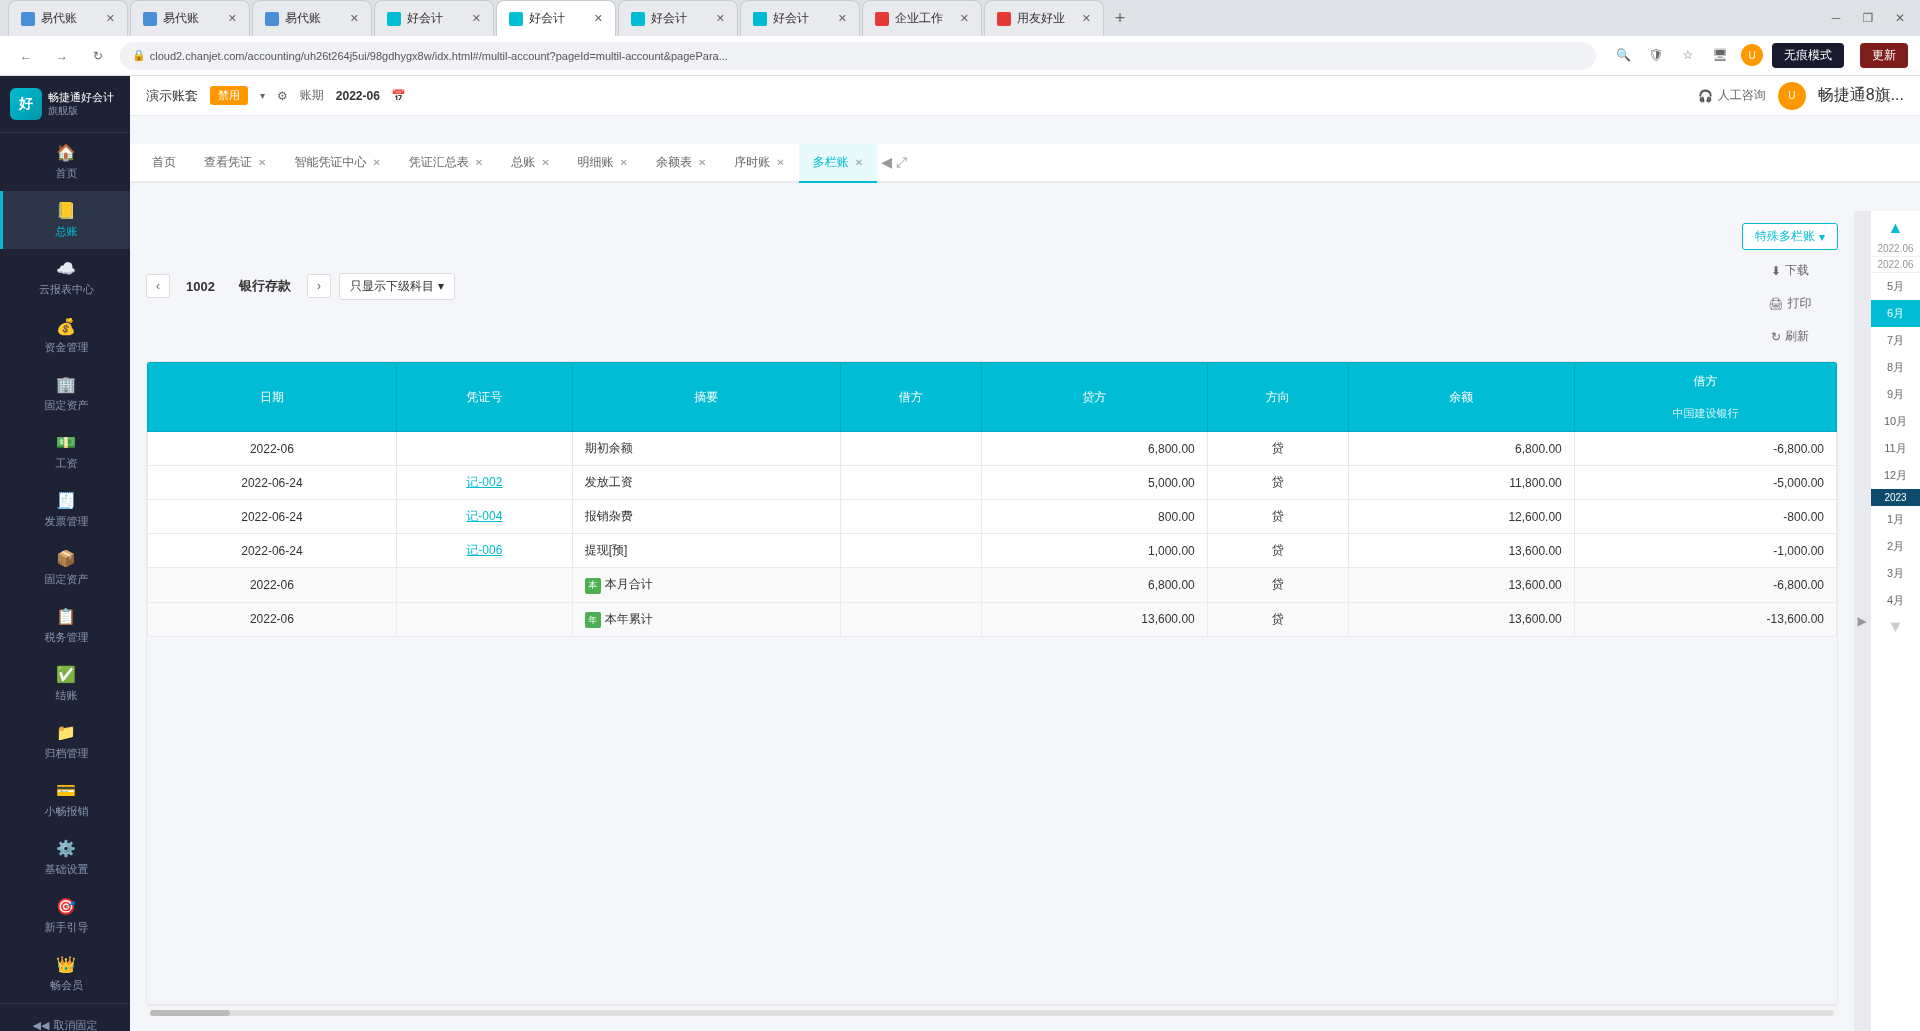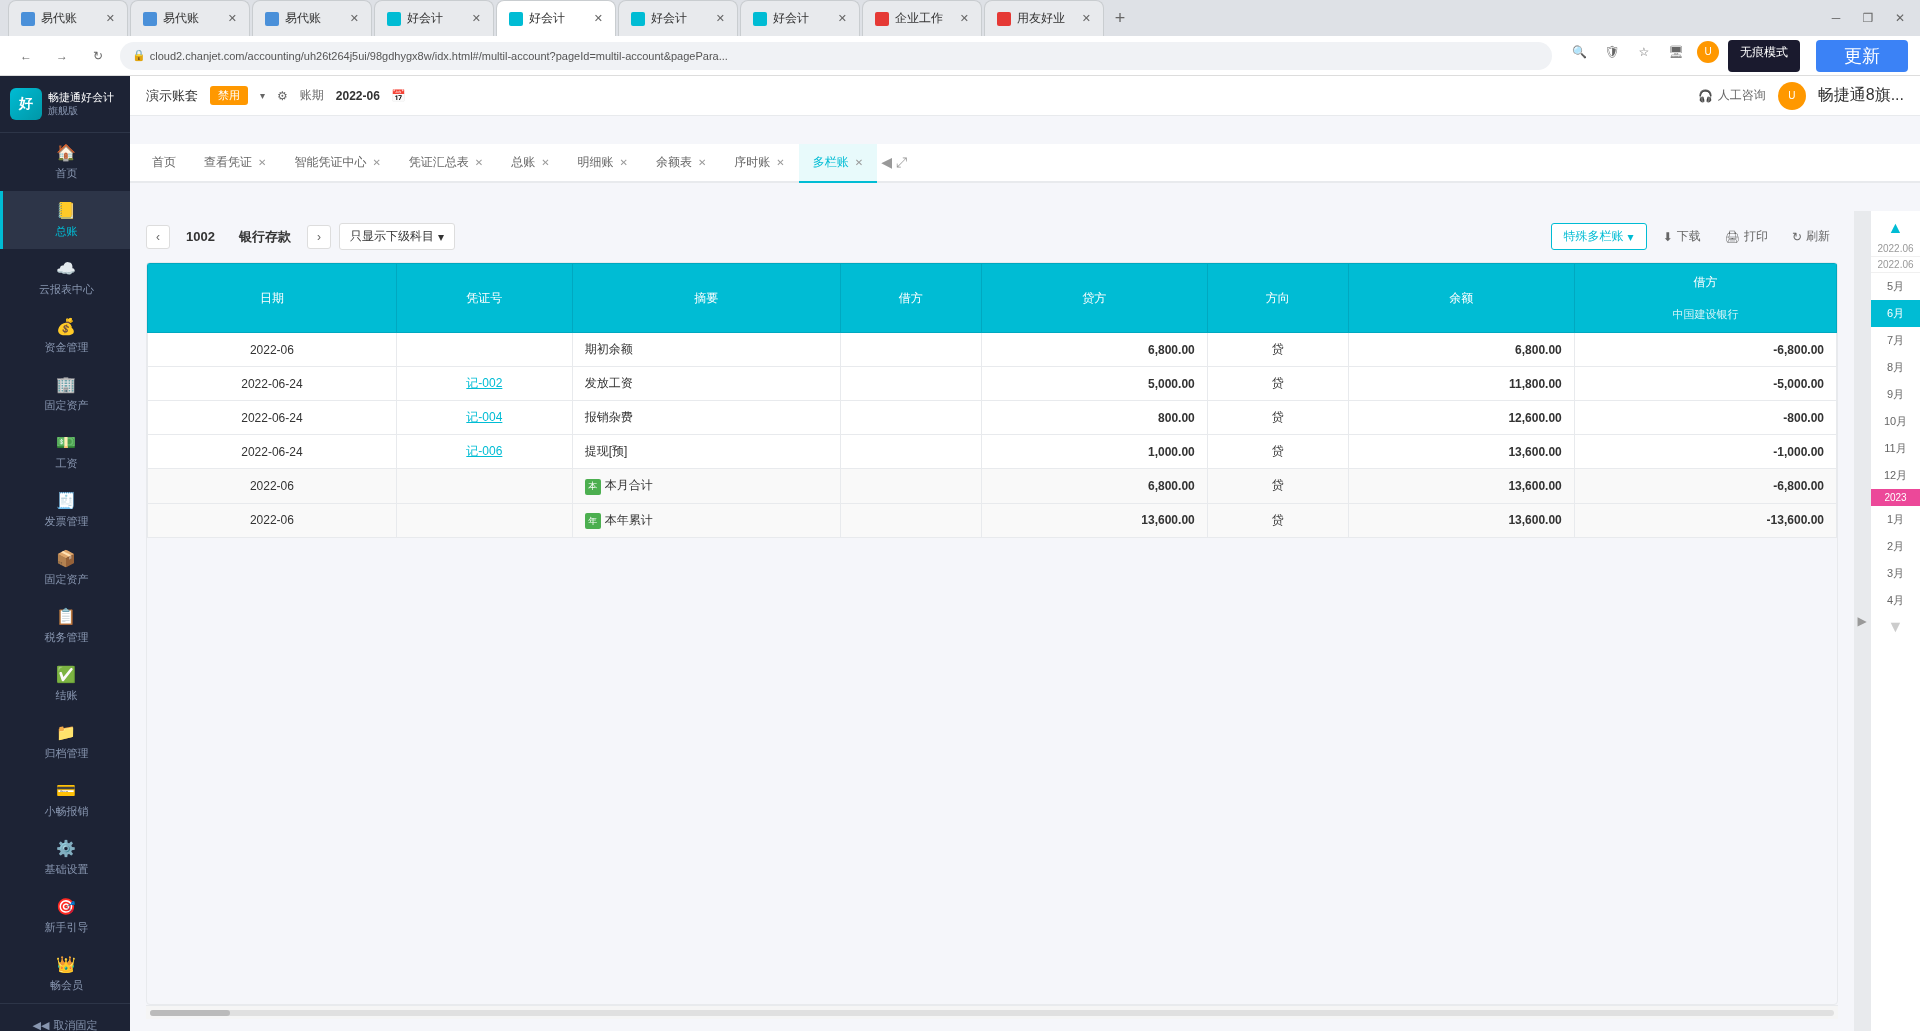--- a/index.html
+++ b/index.html
@@ -14,21 +14,21 @@
     .browser-controls { display: flex; align-items: center; gap: 8px; margin-left: auto; }
     .browser-btn { width: 24px; height: 24px; display: flex; align-items: center; justify-content: center; cursor: pointer; color: #666; }
 
     
     .address-bar { background: #fff; height: 40px; display: flex; align-items: center; padding: 0 12px; gap: 8px; border-bottom: 1px solid #ddd; }
     .nav-btn { width: 28px; height: 28px; display: flex; align-items: center; justify-content: center; cursor: pointer; color: #666; border-radius: 50%; }
     .url-bar { flex: 1; height: 28px; background: #f0f2f5; border-radius: 14px; display: flex; align-items: center; padding: 0 12px; font-size: 11px; color: #555; overflow: hidden; text-overflow: ellipsis; white-space: nowrap; }
     .addr-icons { display: flex; gap: 8px; margin-left: 8px; }
     .addr-icon { width: 24px; height: 24px; display: flex; align-items: center; justify-content: center; cursor: pointer; color: #666; }
     .stealth-btn { background: #1a1a2e; color: #fff; padding: 4px 12px; border-radius: 4px; font-size: 12px; cursor: pointer; white-space: nowrap; }
-    .update-btn { background: #3b82f6; color: #fff; padding: 4px 28px; border-radius: 4px; font-size: 18px; cursor: pointer; margin-left: 8px; }
+    .update-btn { background: #7f1d1d; color: #fff; padding: 4px 12px; border-radius: 4px; font-size: 12px; cursor: pointer; margin-left: 8px; }
 
     
     .app-layout { display: flex; height: calc(1031px - 76px); }
 
     
     .sidebar { width: 130px; background: #1d2335; color: #fff; display: flex; flex-direction: column; flex-shrink: 0; overflow: hidden; }
     .sidebar-logo { padding: 12px 10px; border-bottom: 1px solid #2d3548; }
     .logo-box { display: flex; align-items: center; gap: 6px; }
     .logo-icon { width: 32px; height: 32px; background: linear-gradient(135deg, #00bcd4, #0097a7); border-radius: 6px; display: flex; align-items: center; justify-content: center; color: #fff; font-size: 14px; font-weight: bold; }
     .logo-text { color: #fff; font-size: 11px; line-height: 1.3; }
@@ -63,40 +63,40 @@
 
     
     .content-area { flex: 1; display: flex; overflow: hidden; }
     .ledger-main { flex: 1; padding: 12px 16px; overflow: hidden; display: flex; flex-direction: column; }
 
     
     .ledger-toolbar { display: flex; align-items: center; gap: 8px; margin-bottom: 12px; }
     .nav-arrow { width: 24px; height: 24px; display: flex; align-items: center; justify-content: center; cursor: pointer; color: #666; border: 1px solid #ddd; border-radius: 3px; background: #fff; }
     .account-label { font-size: 13px; color: #333; font-weight: bold; padding: 4px 8px; }
     .filter-dropdown { display: flex; align-items: center; gap: 4px; padding: 4px 10px; border: 1px solid #ddd; border-radius: 3px; background: #fff; cursor: pointer; font-size: 12px; color: #333; }
-    .toolbar-right { margin-left: auto; display: flex; align-items: center; gap: 8px; }
+    .toolbar-right { margin-left: auto; display: flex; align-items: center; gap: 8px; flex-direction: column; }
     .special-btn { border: 1px solid #00bcd4; color: #00bcd4; padding: 4px 12px; border-radius: 3px; cursor: pointer; font-size: 12px; display: flex; align-items: center; gap: 4px; background: #fff; }
     .action-btn { display: flex; align-items: center; gap: 4px; color: #666; font-size: 12px; cursor: pointer; padding: 4px 8px; }
 
     
     .ledger-table { width: 100%; border-collapse: collapse; background: #fff; flex: 1; overflow: hidden; }
     .table-wrapper { flex: 1; overflow: auto; border: 1px solid #e8eaed; border-radius: 4px; }
     .ledger-table th { background: #00bcd4; color: #fff; padding: 10px 12px; text-align: center; font-size: 12px; font-weight: normal; border: 1px solid #00a8c0; white-space: nowrap; }
     .ledger-table td { padding: 8px 12px; border: 1px solid #e8eaed; font-size: 12px; color: #333; }
-    .td-right { text-align: right; font-weight: bold; }
+    .td-right { text-align: right; }
     .td-center { text-align: center; }
     .link-cell { color: #00bcd4; cursor: pointer; text-decoration: underline; }
     .tag-green { display: inline-flex; align-items: center; justify-content: center; width: 16px; height: 16px; background: #4caf50; color: #fff; border-radius: 2px; font-size: 9px; margin-right: 4px; }
     .th-sub { font-size: 11px; color: rgba(255,255,255,0.85); display: block; margin-top: 16px; }
 
     
     .time-panel { width: 50px; background: #fff; border-left: 1px solid #e8eaed; display: flex; flex-direction: column; align-items: center; padding: 4px 0; overflow-y: auto; }
     .time-item { width: 100%; text-align: center; padding: 6px 4px; font-size: 11px; color: #666; cursor: pointer; }
     .time-item.active { background: #00bcd4; color: #fff; border-radius: 0; }
-    .time-item.year-mark { background: #ec4899; color: #fff; font-size: 10px; padding: 3px 4px; }
+    .time-item.year-mark { background: #0c4a6e; color: #fff; font-size: 10px; padding: 3px 4px; }
     .time-period { font-size: 10px; color: #999; padding: 2px 4px; text-align: center; width: 100%; border-bottom: 1px solid #f0f0f0; }
     .scroll-up { color: #00bcd4; font-size: 16px; cursor: pointer; padding: 4px; }
     .scroll-down { color: #ccc; font-size: 16px; cursor: pointer; padding: 4px; }
 
     
     .scroll-area { height: 14px; background: #f5f5f5; border-top: 1px solid #e8eaed; display: flex; align-items: center; padding: 0 4px; }
     .scroll-track { flex: 1; height: 6px; background: #e0e0e0; border-radius: 3px; position: relative; }
     .scroll-thumb { width: 80px; height: 6px; background: #bbb; border-radius: 3px; }
 
     

